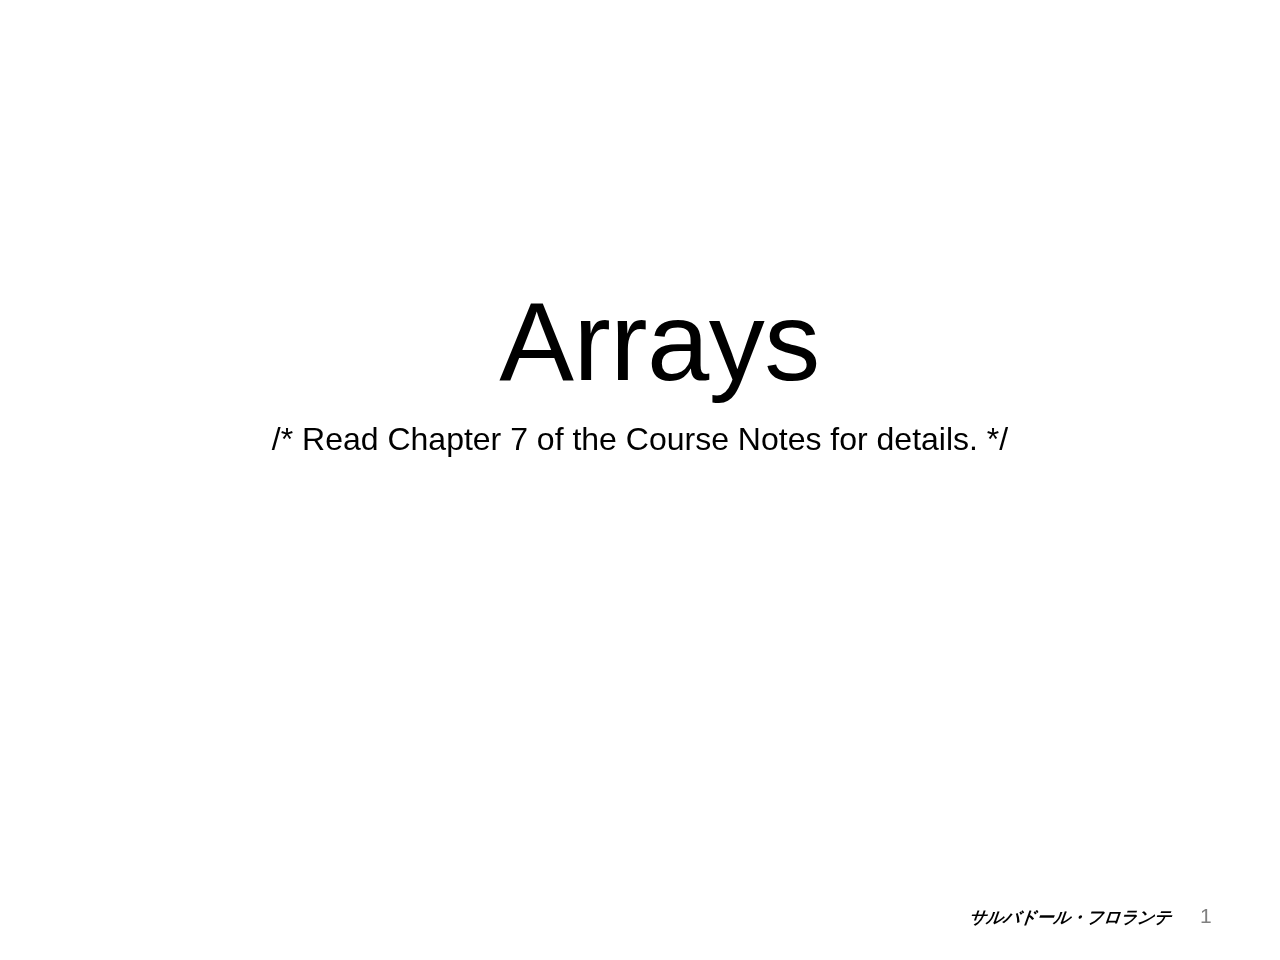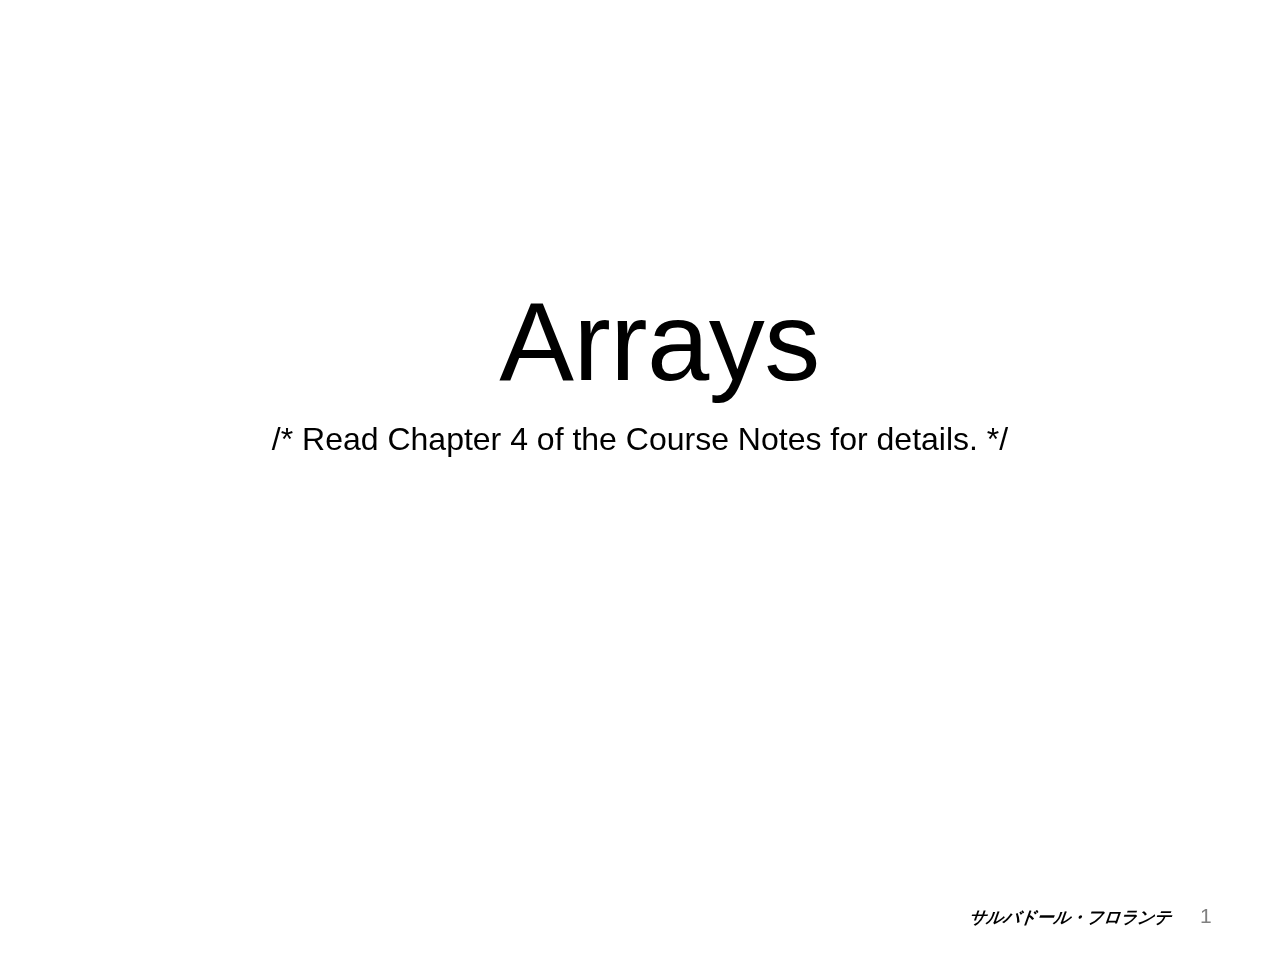--- a/index.html
+++ b/index.html
@@ -97,21 +97,21 @@
 </head>
 <body>
 
 <div class="slide">
 
   <div class="title-block">
     <h1 class="slide-title">Arrays</h1>
   </div>
 
   <div class="subtitle-block">
-    <p class="slide-subtitle">/* Read Chapter 4 of the Course Notes for details. */</p>
+    <p class="slide-subtitle">/* Read Chapter 7 of the Course Notes for details. */</p>
   </div>
 
   <div class="footer">
     <span class="footer-author">サルバドール・フロランテ</span>
     <span class="footer-pagenum">1</span>
   </div>
 
 </div>
 
 </body></html>

